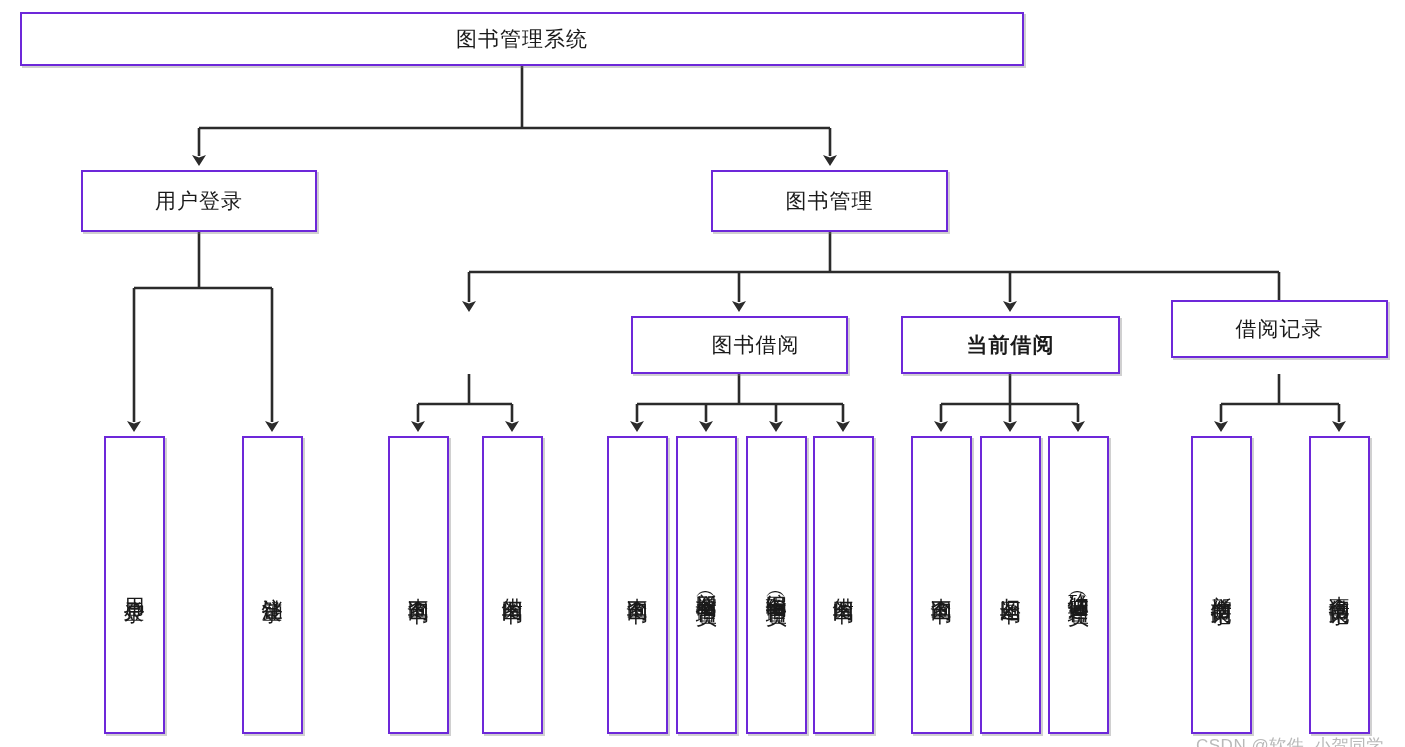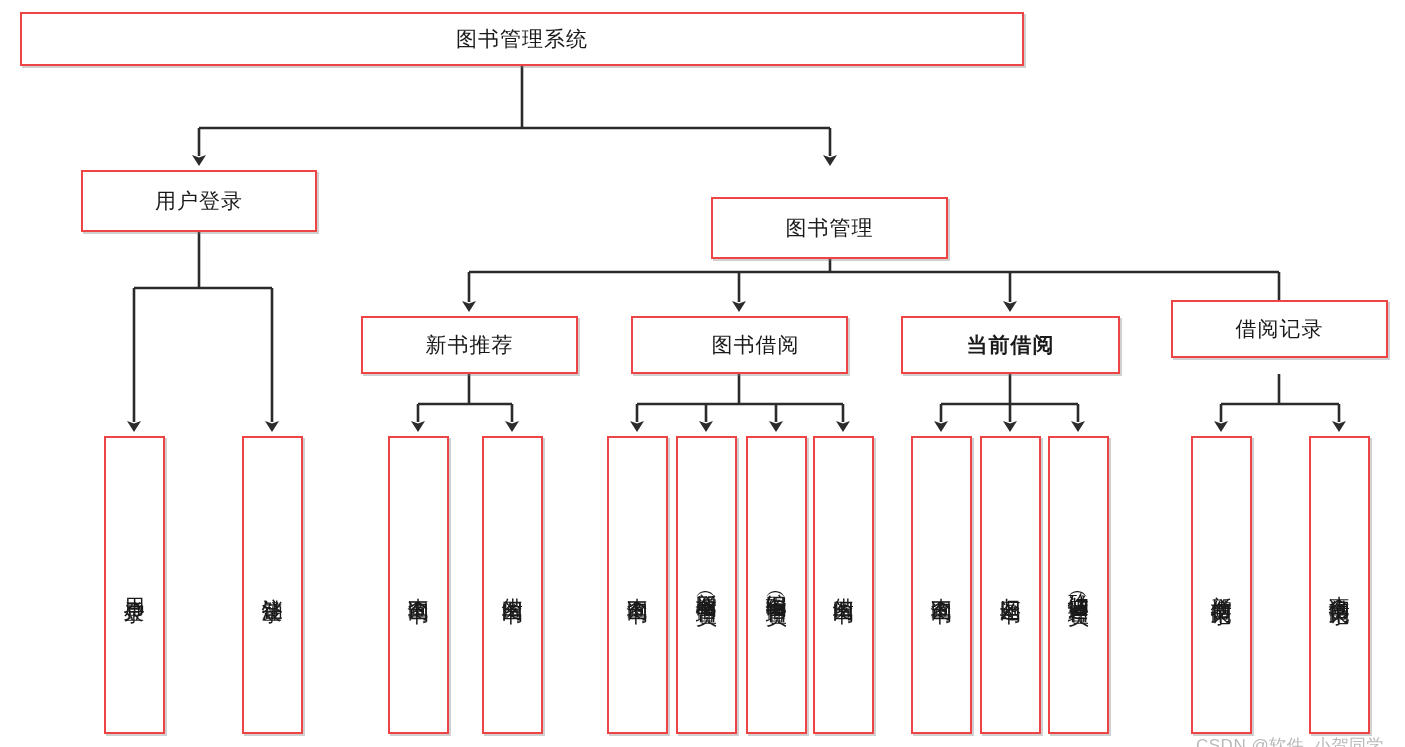--- a/index.html
+++ b/index.html
@@ -21,21 +21,21 @@
     position: absolute;
     left: 0;
     top: 0;
     width: 1405px;
     height: 747px;
     pointer-events: none;
   }
   .node {
     position: absolute;
     box-sizing: border-box;
-    border: 2px solid #ef4444;
+    border: 2px solid #6d28d9;
     background: #ffffff;
     color: #1a1a1a;
     display: flex;
     align-items: center;
     justify-content: center;
     text-align: center;
     box-shadow: 2px 2px 0 rgba(120,120,120,0.35);
   }
   .node.h {
     font-size: 21px;
@@ -119,23 +119,22 @@
       <path d="M1279,374 L1279,404"></path>
       <path d="M1221,404 L1339,404"></path>
       <path d="M1221,404 L1221,422" marker-end="url(#arrow)"></path>
       <path d="M1339,404 L1339,422" marker-end="url(#arrow)"></path>
     </g>
   </svg>
 
   <div class="node h" style="left:20px; top:12px; width:1004px; height:54px;">图书管理系统</div>
 
   <div class="node h" style="left:81px; top:170px; width:236px; height:62px;">用户登录</div>
-  <div class="node h" style="left:711px; top:170px; width:237px; height:62px;margin-top:27px;">图书管理</div>
+  <div class="node h" style="left:711px; top:170px; width:237px; height:62px;">图书管理</div>
 
-  <div class="node h" style="left:361px; top:316px; width:217px; height:58px;">新书推荐</div>
   <div class="node h" style="left:631px; top:316px; width:217px; height:58px;padding-left:32px;">图书借阅</div>
   <div class="node h" style="left:901px; top:316px; width:219px; height:58px;font-weight:bold;">当前借阅</div>
   <div class="node h" style="left:1171px; top:300px; width:217px; height:58px;">借阅记录</div>
 
   <div class="node v" style="left:104px; top:436px; width:61px; height:298px;">
     <span class="vtext">用户登录</span>
   </div>
   <div class="node v" style="left:242px; top:436px; width:61px; height:298px;">
     <span class="vtext">注销登录</span>
   </div>

